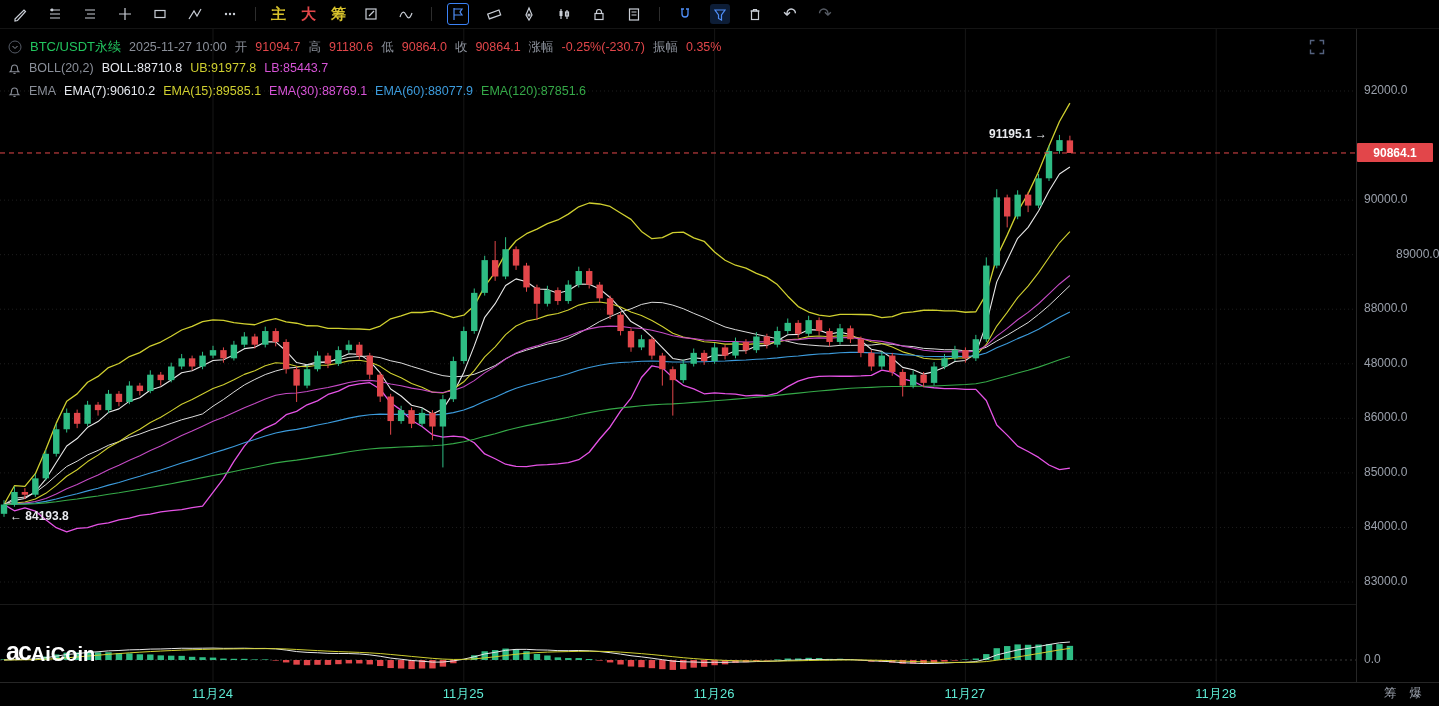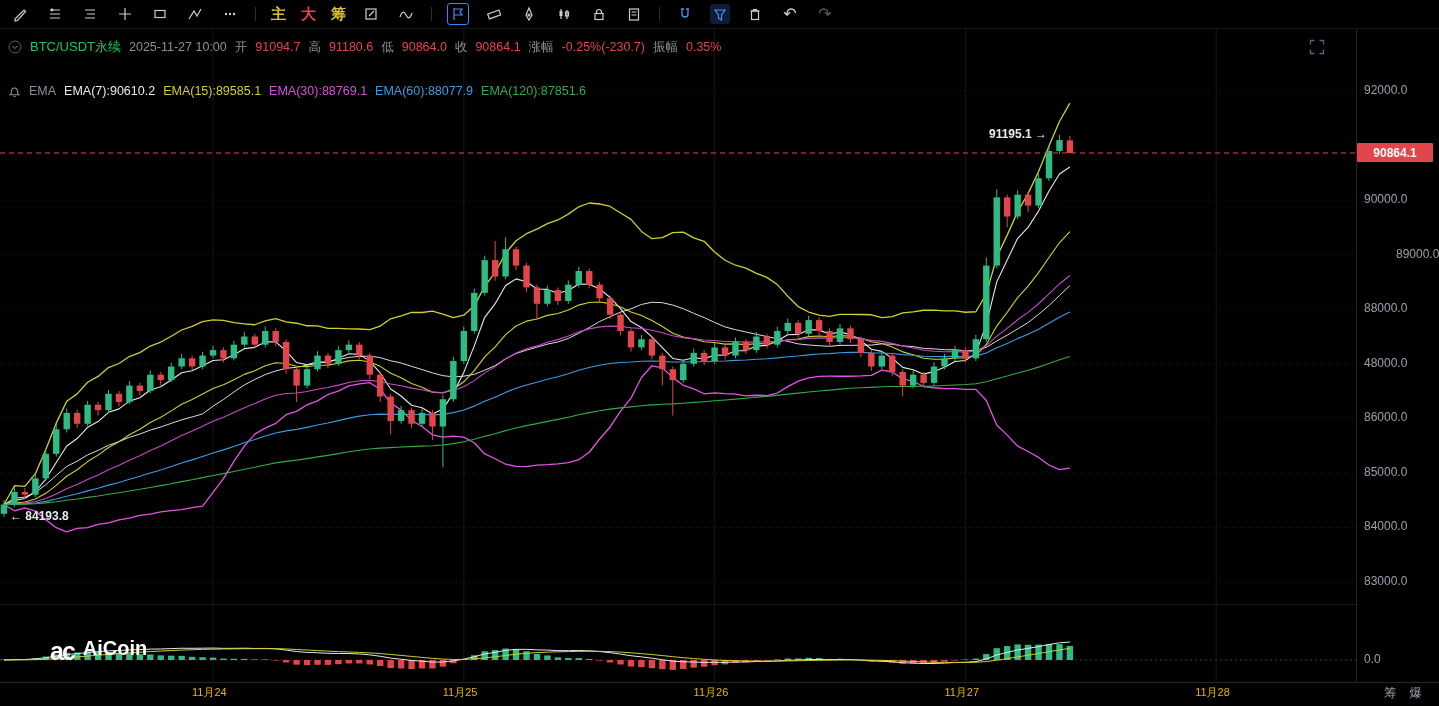--- a/index.html
+++ b/index.html
@@ -19,29 +19,29 @@
   
   .row{position:absolute;left:8px;display:flex;align-items:center;gap:8px;font-size:12.5px;
        z-index:4;white-space:nowrap;}
   .row .lab{color:#8a8f99}
   .vr{color:#e2464a}.vw{color:#e6e9ef}.vy{color:#cfcf2f}.vm{color:#d653d6}.vb{color:#3c9bdc}.vg{color:#35a948}
   .sym{color:#22c55e;font-weight:400;font-size:13px;}
   .cic{display:flex;align-items:center;justify-content:center;cursor:pointer;}
   
   #chart-canvas{position:absolute;inset:0;z-index:1;}
   .plabel{position:absolute;left:1364px;color:#9aa0ab;font-size:12px;z-index:2;}
-  .dlabel{position:absolute;top:685px;color:#eab308;font-size:11px;z-index:2;}
+  .dlabel{position:absolute;top:685px;color:#5eead4;font-size:13px;z-index:2;}
   .badge{position:absolute;left:1357px;top:143px;width:76px;height:19px;background:#e2464a;color:#fff;
          font-size:12px;font-weight:700;display:flex;align-items:center;justify-content:center;
          z-index:4;border-radius:1px;}
   .anno{position:absolute;color:#e9ebef;font-size:12px;z-index:3;font-weight:600;}
   .corner{position:absolute;top:685px;left:1384px;display:flex;gap:13px;color:#9aa0ab;
           font-size:12.5px;z-index:4;}
   .corner span{cursor:pointer;}
-  .logo{position:absolute;left:6px;top:637px;z-index:3;color:#fff;display:flex;align-items:flex-start;gap:9px;margin-left:44px;}
+  .logo{position:absolute;left:6px;top:637px;z-index:3;color:#fff;display:flex;align-items:flex-end;gap:1px;}
   .logo .mk{font-size:25px;font-weight:900;letter-spacing:-2px;}
   .logo .tx{font-size:20px;font-weight:800;letter-spacing:0;}
   .fsicon{position:absolute;left:1308px;top:38px;z-index:4;cursor:pointer;}
 </style>
 </head>
 <body>
 
 <div class="screen">
 
   <div class="tb">
@@ -513,20 +513,32 @@
     <span class="lab">低</span>
     <span class="vr">90864.0</span>
     <span class="lab">收</span>
     <span class="vr">90864.1</span>
     <span class="lab">涨幅</span>
     <span class="vr">-0.25%(-230.7)</span>
     <span class="lab">振幅</span>
     <span class="vr">0.35%</span>
   </div>
 
+  <div class="row" style="top:61px;">
+    <span class="cic">
+        <svg width="13" height="13" viewBox="0 0 12 12" fill="none" stroke="#8a8f99">
+          <path d="M2 9h8c-.8-.7-1.2-1.5-1.2-3 0-2-1-3.2-2.8-3.2S3.2 4 3.2 6c0 1.5-.4 2.3-1.2 3z"></path>
+          <path d="M5 10.5h2"></path>
+        </svg>
+      </span>
+    <span class="lab">BOLL(20,2)</span>
+    <span class="vw">BOLL:88710.8</span>
+    <span class="vy">UB:91977.8</span>
+    <span class="vm">LB:85443.7</span>
+  </div>
 
   <div class="row" style="top:84px;align-items:flex-end;">
     <span class="cic">
         <svg width="13" height="13" viewBox="0 0 12 12" fill="none" stroke="#8a8f99">
           <path d="M2 9h8c-.8-.7-1.2-1.5-1.2-3 0-2-1-3.2-2.8-3.2S3.2 4 3.2 6c0 1.5-.4 2.3-1.2 3z"></path>
           <path d="M5 10.5h2"></path>
         </svg>
       </span>
     <span class="lab">EMA</span>
     <span class="vw">EMA(7):90610.2</span>

